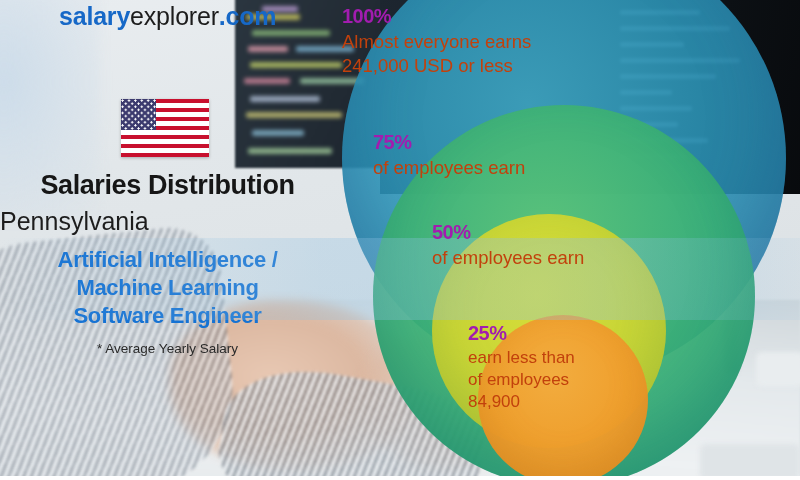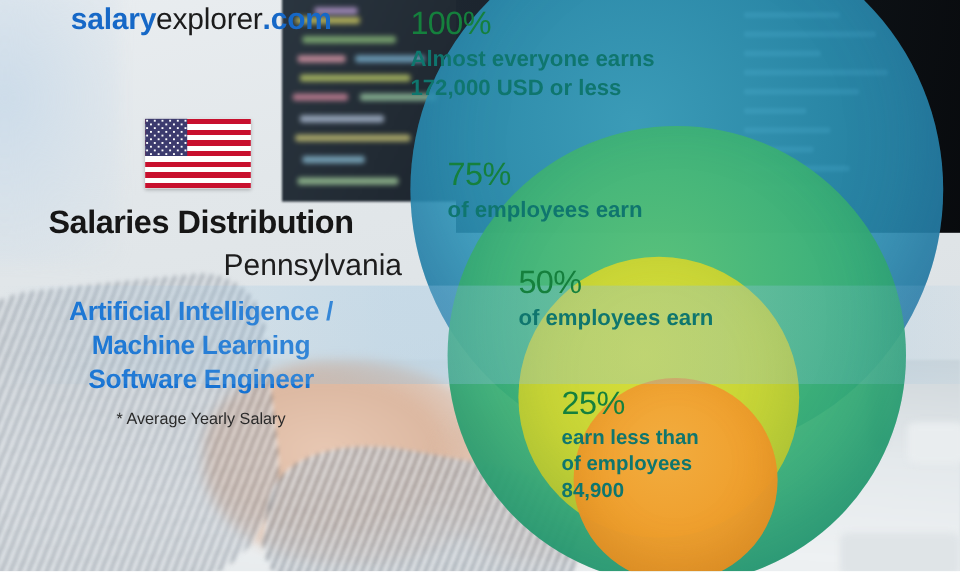--- a/index.html
+++ b/index.html
@@ -162,21 +162,21 @@
     left: 0; top: 170px; width: 335px;
     text-align: center;
     font-size: 27px;
     font-weight: 700;
     color: #161616;
     letter-spacing: -0.4px;
   }
   .title-sub {
     position: absolute;
     left: 0; top: 207px; width: 335px;
-    text-align: right;
+    text-align: left;
     font-size: 25px;
     font-weight: 400;
     color: #1d1d1d;
   }
   .job-title {
     position: absolute;
     left: 0; top: 246px; width: 335px;
     text-align: center;
     font-size: 22px;
     font-weight: 700;
@@ -235,30 +235,30 @@
     width: 170px; height: 170px;
     background: radial-gradient(circle at 45% 35%,
       rgba(243,171,63,.97) 0%,
       rgba(241,158,45,.97) 50%,
       rgba(236,148,38,.97) 85%,
       rgba(230,142,36,.97) 100%);
     box-shadow: inset 0 -15px 35px rgba(180,110,20,.25);
   }
 
   .pct {
-    font-weight: 400;
-    font-size: 27px;
-    color: #15803d;
+    font-weight: 700;
+    font-size: 20px;
+    color: #a21caf;
     letter-spacing: -0.5px;
     line-height: 1;
   }
   .desc {
     font-size: 18.5px;
-    font-weight: 700;
-    color: #0f766e;
+    font-weight: 400;
+    color: #c2410c;
     line-height: 1.28;
     margin-top: 4px;
   }
 
   .lbl-100 { position: absolute; left: 342px; top: 6px;  width: 444px; }
   .lbl-75  { position: absolute; left: 373px; top: 132px; width: 382px; }
   .lbl-50  { position: absolute; left: 432px; top: 222px; width: 234px; }
   .lbl-25  { position: absolute; left: 468px; top: 323px; width: 190px; }
   .lbl-25 .desc { font-size: 17px; }
 
@@ -338,21 +338,21 @@
   <div class="circle c-75"></div>
   <div class="circle c-50"></div>
   <div class="circle c-25"></div>
 
   <div class="band"></div>
 
   <div class="lbl-100">
     <div class="pct">100%</div>
     <div class="desc">
       <div>Almost everyone earns</div>
-      <div>172,000 USD or less</div>
+      <div>241,000 USD or less</div>
     </div>
   </div>
 
   <div class="lbl-75">
     <div class="pct">75%</div>
     <div class="desc">
       <div>of employees earn</div>
     </div>
   </div>
 

